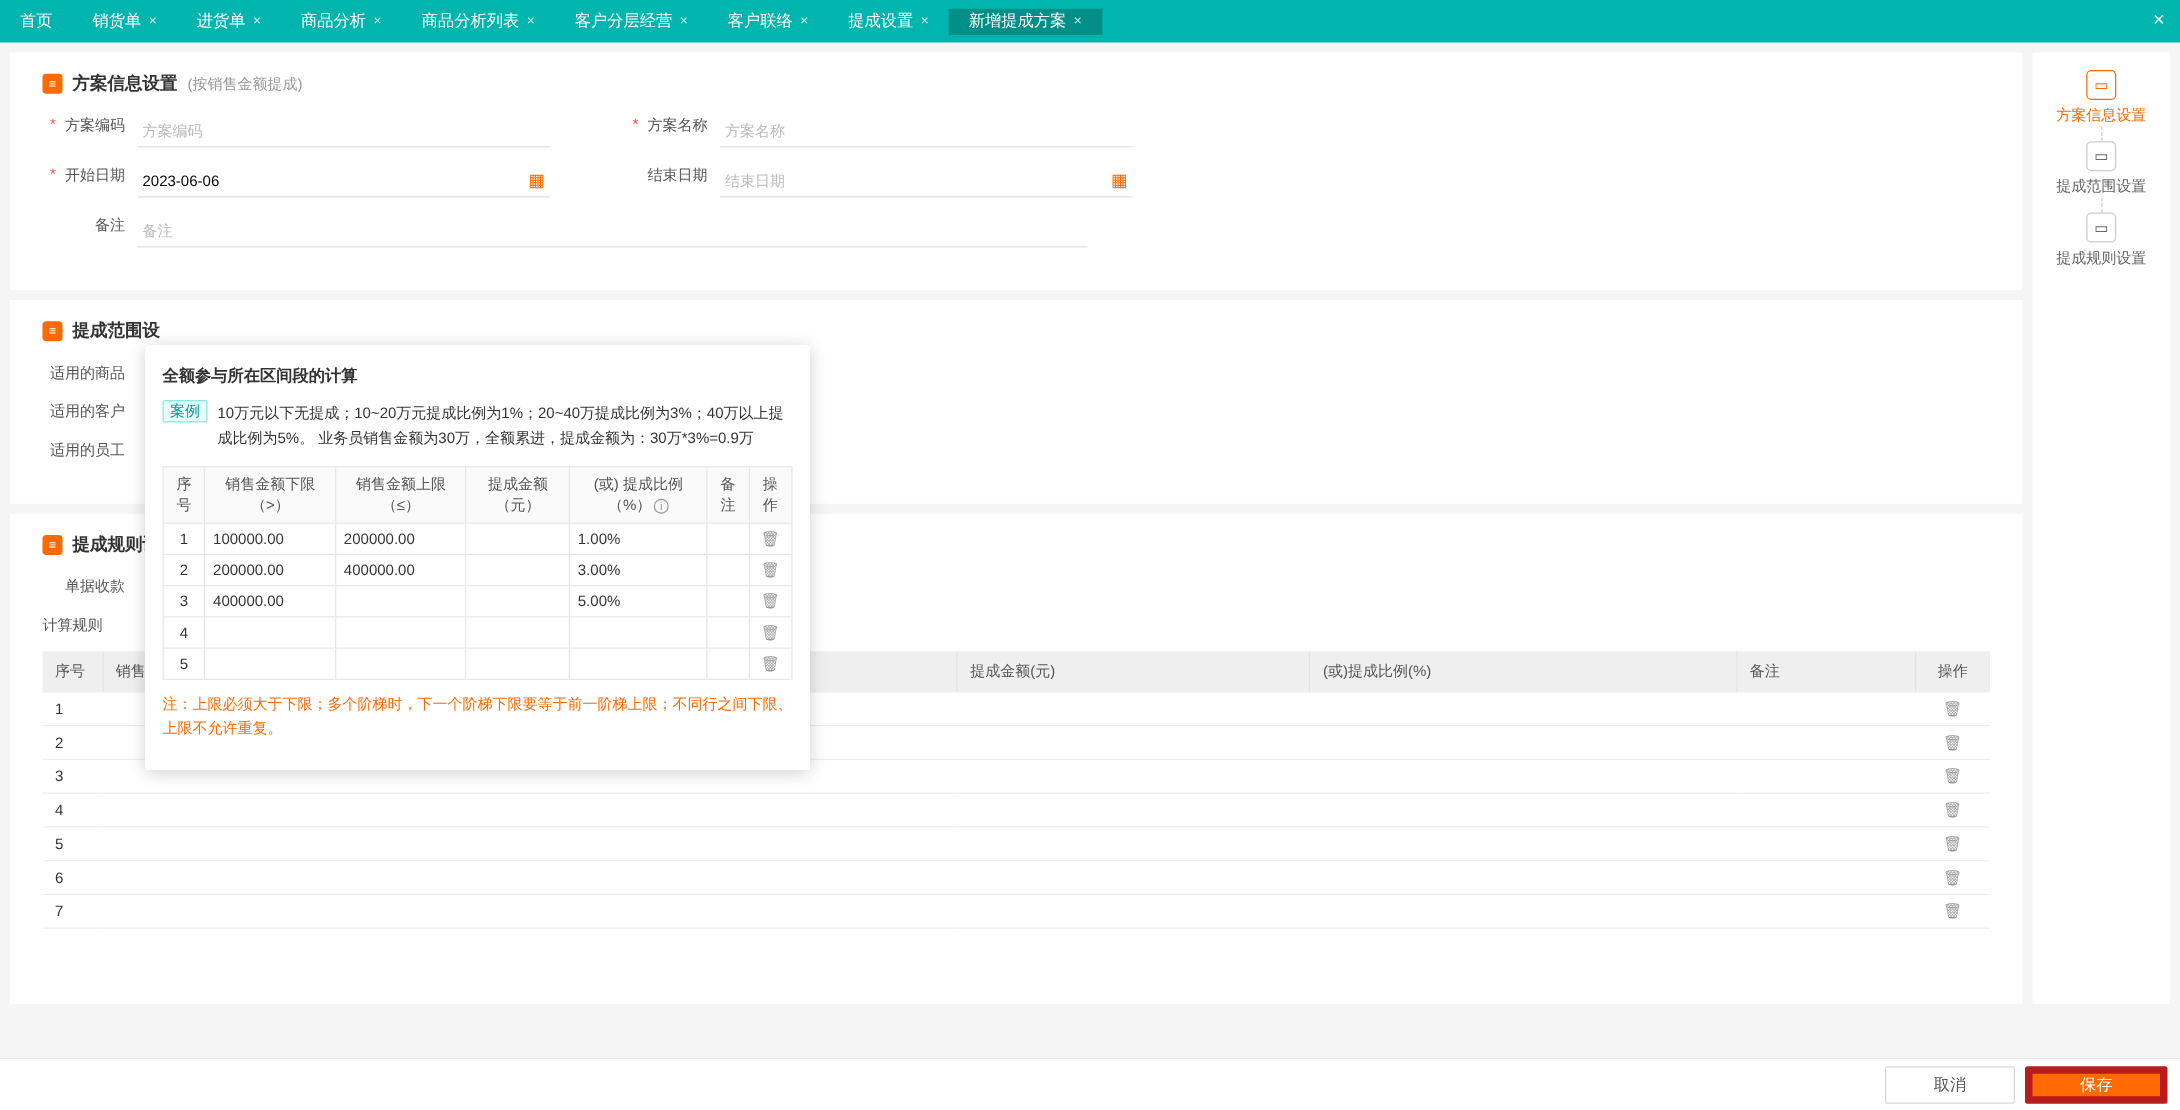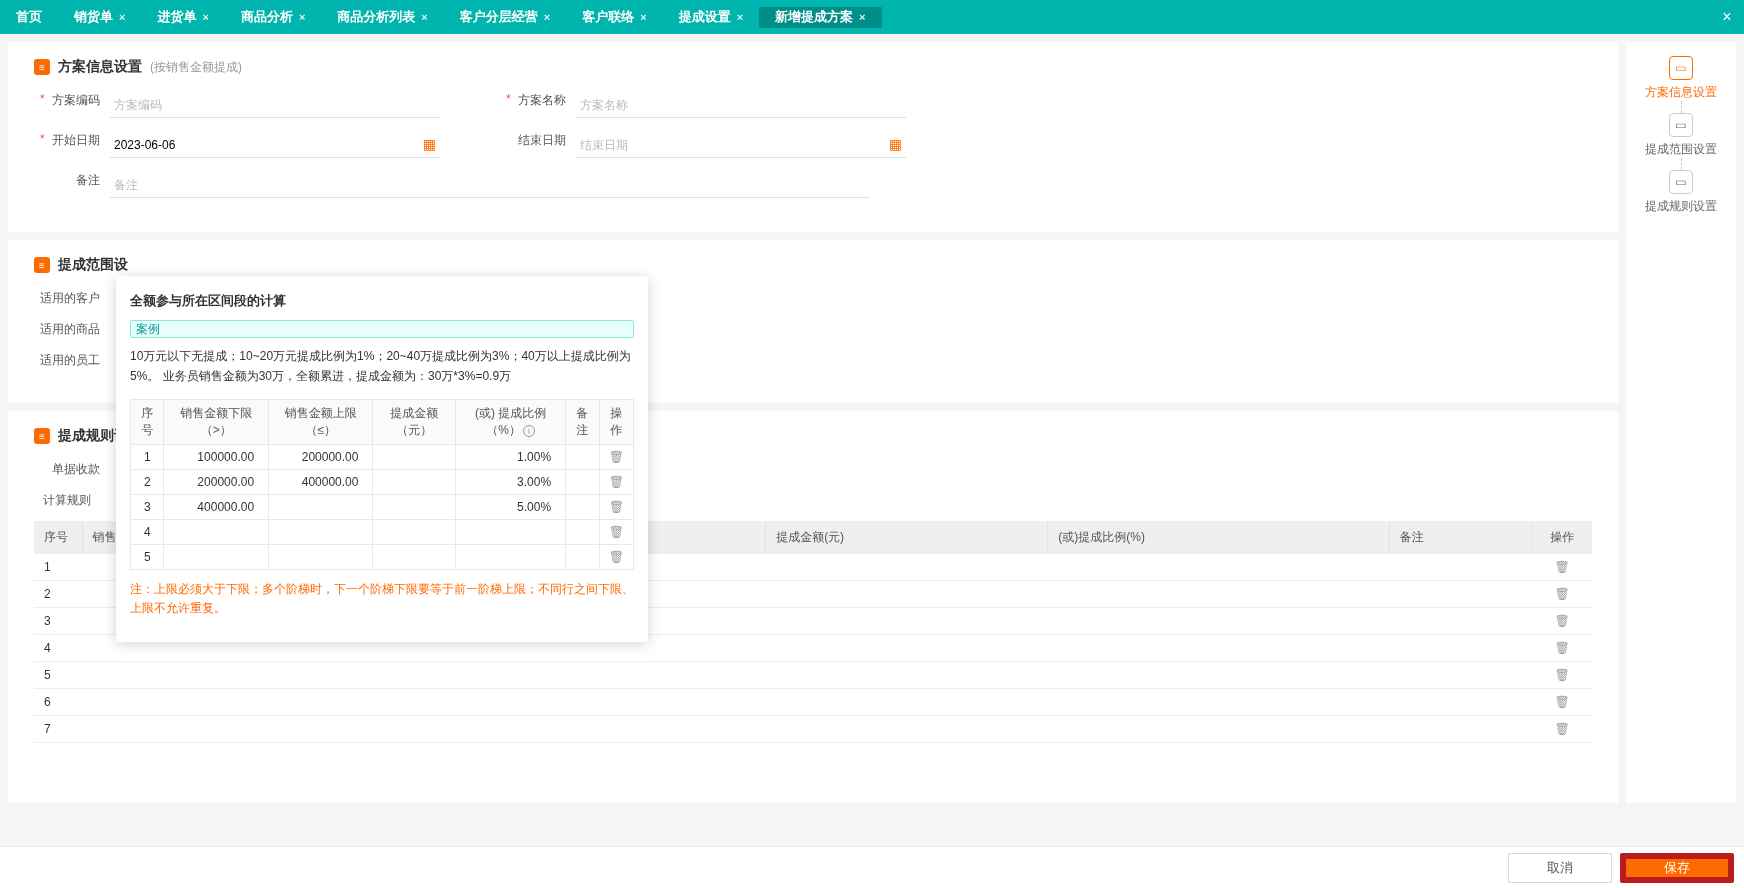--- a/index.html
+++ b/index.html
@@ -1,18 +1,18 @@
 <!DOCTYPE html>
 <html><head>
 <meta charset="utf-8">
 <style>
 * { box-sizing: border-box; margin: 0; padding: 0; }
 body { font-family: "Microsoft YaHei", Arial, sans-serif; font-size: 12px; color: #333; background: #f5f5f5; }
 .tabs-bar { background: #00b5ad; display: flex; align-items: center; height: 34px; position: relative; }
-.tab { color: #fff; padding: 0 16px; height: 21px; display: flex; align-items: center; gap: 6px; cursor: pointer; font-size: 13px; font-weight: bold; }
+.tab { color: #fff; padding: 0 16px; height: 21px; display: flex; align-items: center; gap: 6px; cursor: pointer; font-size: 13px; }
 .tab.active { background: #008f88; }
 .tab .close-x { font-size: 11px; opacity: 0.85; }
 .tabs-close-all { position: absolute; right: 0; width: 34px; height: 34px; display: flex; align-items: center; justify-content: center; color: #fff; cursor: pointer; font-size: 16px; }
 .page-wrap { display: flex; }
 .main-col { flex: 1; padding: 0; }
 .side-nav { width: 110px; background: #fff; margin: 8px 8px 8px 0; padding-top: 14px; display: flex; flex-direction: column; align-items: center; gap: 6px; }
 .side-step { display: flex; flex-direction: column; align-items: center; font-size: 12px; color: #666; }
 .side-step.active { color: #ff6a00; }
 .side-step .icon-box { width: 24px; height: 24px; border: 1px solid #ccc; border-radius: 4px; display: flex; align-items: center; justify-content: center; margin-bottom: 4px; }
 .side-step.active .icon-box { border-color: #ff6a00; color: #ff6a00; }
@@ -25,34 +25,34 @@
 .sec-sub { color: #999; font-size: 12px; }
 .form-row { display: flex; gap: 60px; margin-bottom: 14px; }
 .form-item { display: flex; align-items: flex-start; }
 .form-label { width: 76px; text-align: right; padding-right: 10px; color: #555; position: relative; }
 .form-label.req::before { content: "*"; color: #ff4d4f; position: absolute; left: 6px; }
 .text-input { border: none; border-bottom: 1px solid #e0e0e0; height: 26px; width: 330px; font-size: 12px; padding: 2px 4px; outline: none; background: transparent; }
 .text-input::placeholder { color: #bbb; }
 .date-wrap { position: relative; display: inline-block; }
 .date-icon { position: absolute; right: 4px; top: 4px; color: #ff6a00; font-size: 14px; pointer-events: none; }
 .radio-row { display: flex; align-items: center; gap: 28px; }
-.radio-row .lbl { width: 76px; text-align: center; padding-right: 10px; color: #555; }
+.radio-row .lbl { width: 76px; text-align: left; padding-right: 10px; color: #555; }
 .radio-item { display: flex; align-items: center; gap: 4px; cursor: pointer; }
 .radio-dot { width: 12px; height: 12px; border: 1px solid #999; border-radius: 50%; display: inline-block; position: relative; }
 .radio-item.sel .radio-dot { border-color: #ff6a00; }
 .radio-item.sel .radio-dot::after { content: ""; position: absolute; inset: 2px; background: #ff6a00; border-radius: 50%; }
 .truncated-label { color: #555; width: 76px; text-align: right; padding-right: 10px; }
 .popover { position: absolute; left: 116px; top: 242px; width: 532px; background: #fff; box-shadow: 0 2px 14px rgba(0,0,0,0.18); border-radius: 3px; padding: 16px 14px 24px; z-index: 50; }
 .pop-title { font-weight: 700; font-size: 13px; margin-bottom: 10px; }
-.pop-example { display: flex; gap: 8px; margin-bottom: 12px; font-size: 12px; line-height: 1.7; flex-direction: column; }
+.pop-example { display: flex; gap: 8px; margin-bottom: 12px; font-size: 12px; line-height: 1.7; }
 .tag-example { background: #e6fffb; color: #08979c; border: 1px solid #87e8de; padding: 0 5px; border-radius: 2px; height: 18px; display: inline-flex; align-items: center; flex-shrink: 0; }
 .pop-table { width: 100%; border-collapse: collapse; font-size: 12px; }
 .pop-table th, .pop-table td { border: 1px solid #e8e8e8; padding: 5px 6px; text-align: center; }
 .pop-table th { background: #fafafa; color: #555; font-weight: 500; }
-.pop-table td.num { text-align: right; padding-right: 14px; }
+.pop-table td.num { text-align: left; padding-right: 14px; }
 .pop-note { color: #ff6a00; font-size: 12px; margin-top: 10px; line-height: 1.6; }
 .info-icon { display: inline-block; width: 12px; height: 12px; border: 1px solid #999; border-radius: 50%; font-size: 9px; line-height: 11px; text-align: center; margin-left: 2px; color: #999; }
 .del-icon { color: #999; cursor: pointer; }
 .main-table { width: 100%; border-collapse: collapse; margin-top: 12px; font-size: 12px; }
 .main-table th { background: #efefef; padding: 8px 10px; text-align: left; font-weight: 500; color: #555; border-right: 1px solid #e3e3e3; }
 .main-table th:last-child { border-right: none; text-align: center; }
 .main-table td { border-bottom: 1px solid #eee; padding: 6px 10px; height: 25px; }
 .main-table td:first-child { width: 48px; }
 .main-table td:last-child { text-align: center; width: 60px; }
 .footer-bar { position: fixed; bottom: 0; left: 0; right: 0; height: 42px; background: #fff; border-top: 1px solid #e5e5e5; display: flex; justify-content: flex-end; align-items: center; padding-right: 10px; gap: 8px; }
@@ -147,24 +147,24 @@
         </div>
       </div>
     </div>
 
     <div class="panel">
       <div class="section-hd">
         <span class="sec-icon">≡</span>
         <span class="sec-title">提成范围设</span>
       </div>
       <div class="form-row">
+          <span class="truncated-label">适用的商品</span>
+        </div>
+      <div class="form-row">
           <span class="truncated-label">适用的客户</span>
-        </div>
-      <div class="form-row">
-          <span class="truncated-label">适用的商品</span>
         </div>
       <div class="form-row">
           <span class="truncated-label">适用的员工</span>
         </div>
     </div>
 
     <div class="panel" style="padding-bottom:60px;">
       <div class="section-hd">
         <span class="sec-icon">≡</span>
         <span class="sec-title">提成规则设</span>

